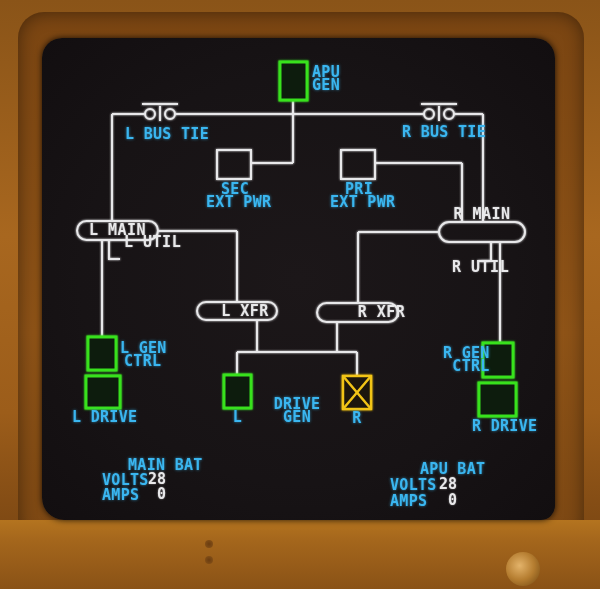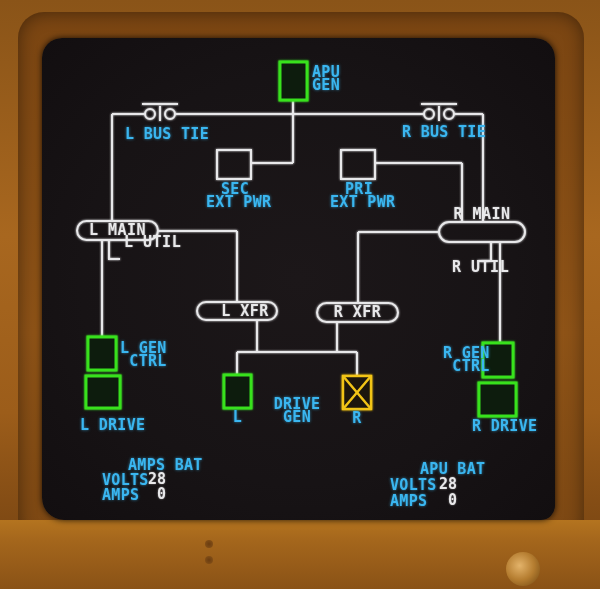--- a/index.html
+++ b/index.html
@@ -167,42 +167,42 @@
 <div class="lbl c" style="left:330px;top:183px;width:58px;">
   <div>PRI</div>
   <div>EXT PWR</div>
 </div>
 
 <div class="wlbl c" style="left:77px;top:224px;width:81px;">L MAIN</div>
 <div class="wlbl c" style="left:439px;top:208px;width:86px;">R MAIN</div>
 <div class="wlbl" style="left:124px;top:236px;">L UTIL</div>
 <div class="wlbl" style="left:428px;top:261px;margin-left:24px;">R UTIL</div>
 <div class="wlbl c" style="left:197px;top:305px;width:96px;">L XFR</div>
-<div class="wlbl c" style="left:317px;top:306px;width:81px;">R XFR</div>
-
-<div class="lbl" style="left:120px;top:342px;text-align:right;">
+<div class="wlbl c" style="left:317px;top:306px;width:81px;padding-left:24px;">R XFR</div>
+
+<div class="lbl" style="left:120px;top:342px;">
   <div>L GEN</div>
   <div style="padding-left:4px;">CTRL</div>
 </div>
-<div class="lbl" style="left:80px;top:411px;margin-top:8px;">L DRIVE</div>
+<div class="lbl" style="left:72px;top:411px;">L DRIVE</div>
 
 <div class="lbl" style="left:443px;top:347px;text-align:right;">
   <div>R GEN</div>
   <div>CTRL</div>
 </div>
 <div class="lbl" style="left:472px;top:420px;">R DRIVE</div>
 
 <div class="lbl c" style="left:224px;top:411px;width:27px;">L</div>
 <div class="lbl c" style="left:343px;top:412px;width:28px;">R</div>
 <div class="lbl c" style="left:268px;top:398px;width:58px;">
   <div>DRIVE</div>
   <div>GEN</div>
 </div>
 
-<div class="lbl" style="left:128px;top:459px;">AMPS BAT</div>
+<div class="lbl" style="left:128px;top:459px;">MAIN BAT</div>
 <div class="lbl" style="left:102px;top:474px;">VOLTS</div>
 <div class="num" style="left:146px;top:472px;width:20px;">28</div>
 <div class="lbl" style="left:102px;top:489px;">AMPS</div>
 <div class="num" style="left:146px;top:487px;width:20px;">0</div>
 
 <div class="lbl" style="left:420px;top:463px;">APU BAT</div>
 <div class="lbl" style="left:390px;top:479px;">VOLTS</div>
 <div class="num" style="left:437px;top:477px;width:20px;">28</div>
 <div class="lbl" style="left:390px;top:495px;">AMPS</div>
 <div class="num" style="left:437px;top:493px;width:20px;">0</div>

